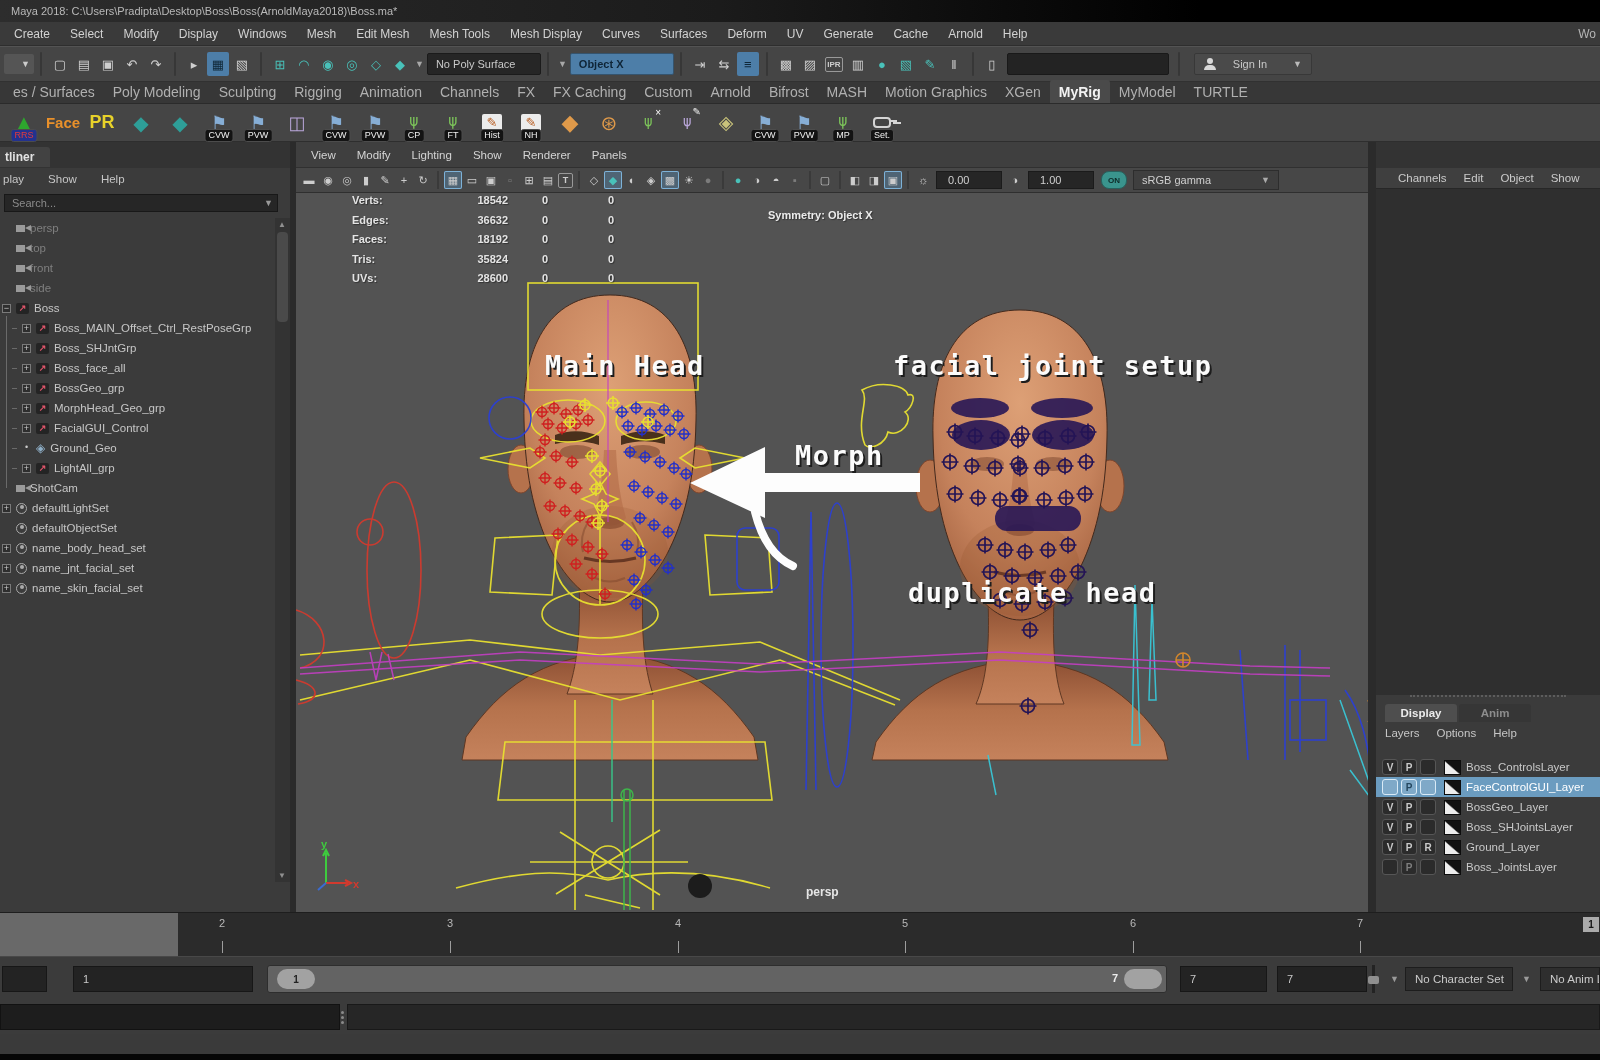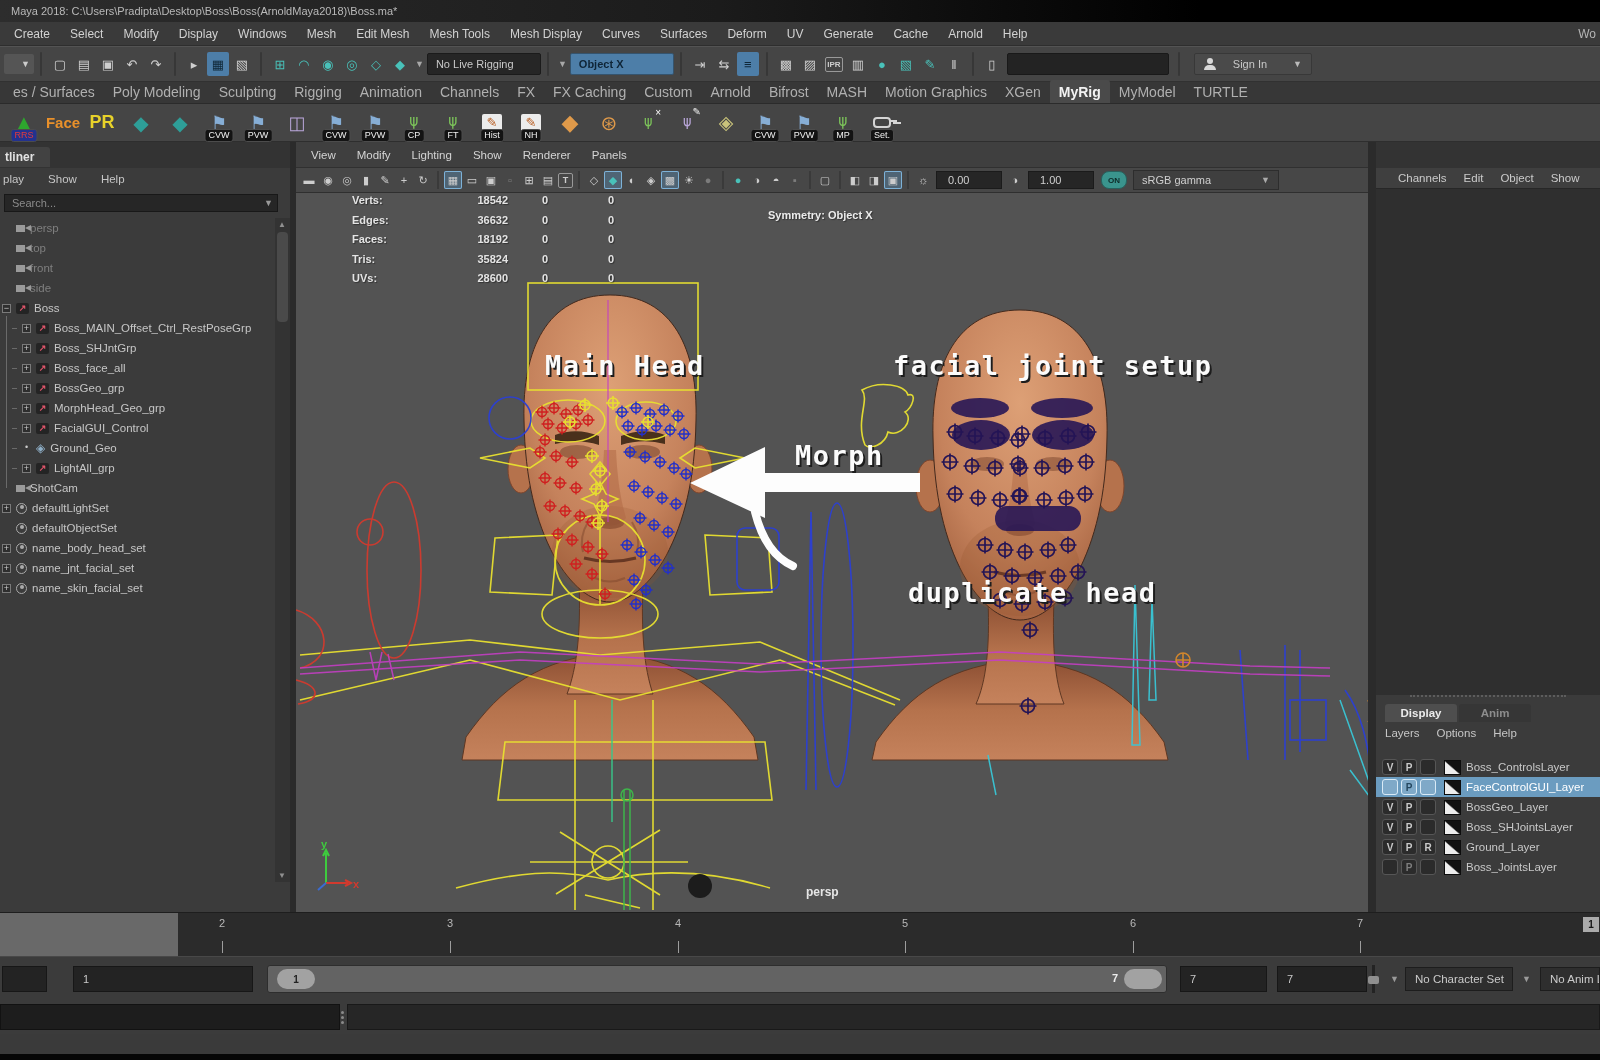--- a/index.html
+++ b/index.html
@@ -217,21 +217,21 @@
         <div class="si hl">▦</div>
         <div class="si">▧</div>
         <div class="sl-sep"></div>
         <div class="si teal">⊞</div>
         <div class="si teal">◠</div>
         <div class="si teal">◉</div>
         <div class="si teal">◎</div>
         <div class="si teal">◇</div>
         <div class="si teal">◆</div>
         <div class="sl-arrow">▼</div>
-        <div class="sl-field" style="width:96px">No Live Rigging</div>
+        <div class="sl-field" style="width:96px">No Poly Surface</div>
         <div class="sl-sep"></div>
         <div class="sl-arrow">▼</div>
         <div class="sl-field hl" style="width:86px">Object X</div>
         <div class="sl-sep"></div>
         <div class="si">⇥</div>
         <div class="si">⇆</div>
         <div class="si hl">≡</div>
         <div class="sl-sep"></div>
         <div class="si">▩</div>
         <div class="si">▨</div>

